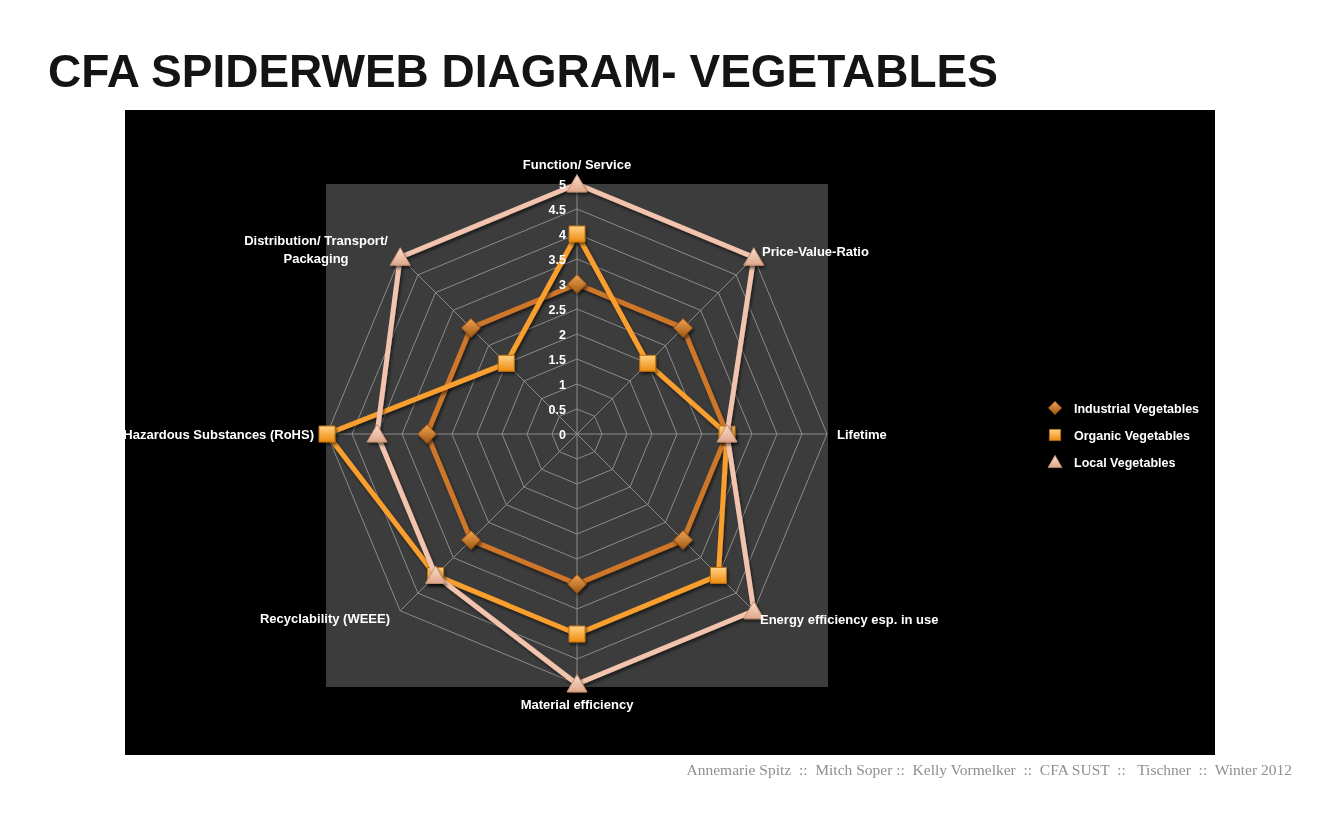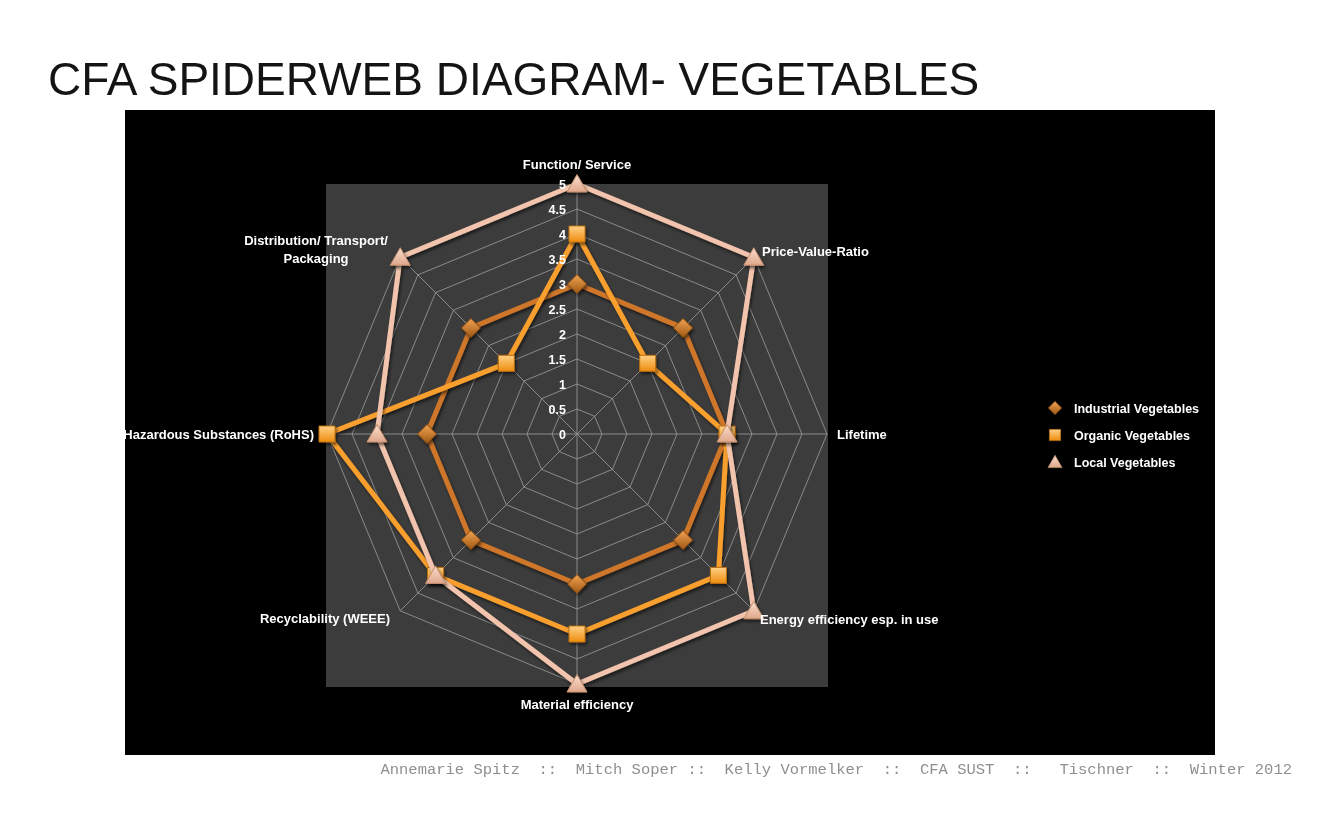--- a/index.html
+++ b/index.html
@@ -1,22 +1,22 @@
 <!DOCTYPE html>
 <html><head>
 <meta charset="utf-8">
 <style>
   html,body{margin:0;padding:0;background:#ffffff;}
   .page{position:relative;width:1340px;height:813px;background:#ffffff;overflow:hidden;
         font-family:"Liberation Sans",sans-serif;}
-  .main-title{position:absolute;left:48px;top:52px;font-size:46px;font-weight:400;
+  .main-title{position:absolute;left:48px;top:44px;font-size:46px;font-weight:700;
         color:#141414;letter-spacing:0px;white-space:pre;}
   .chart-area{position:absolute;left:125px;top:110px;width:1090px;height:645px;background:#000000;}
   .chart-area svg{display:block;}
-  .footer-credits{position:absolute;right:48px;top:761px;font-family:Liberation Mono, monospace;
+  .footer-credits{position:absolute;right:48px;top:761px;font-family:Liberation Serif, serif;
         font-size:15.5px;color:#8f8f8f;white-space:pre;}
   text{font-family:"Liberation Sans",sans-serif;}
 </style>
 </head>
 <body>
 
 <div class="page">
   <div class="main-title">CFA SPIDERWEB DIAGRAM- VEGETABLES</div>
 
   <div class="chart-area">

